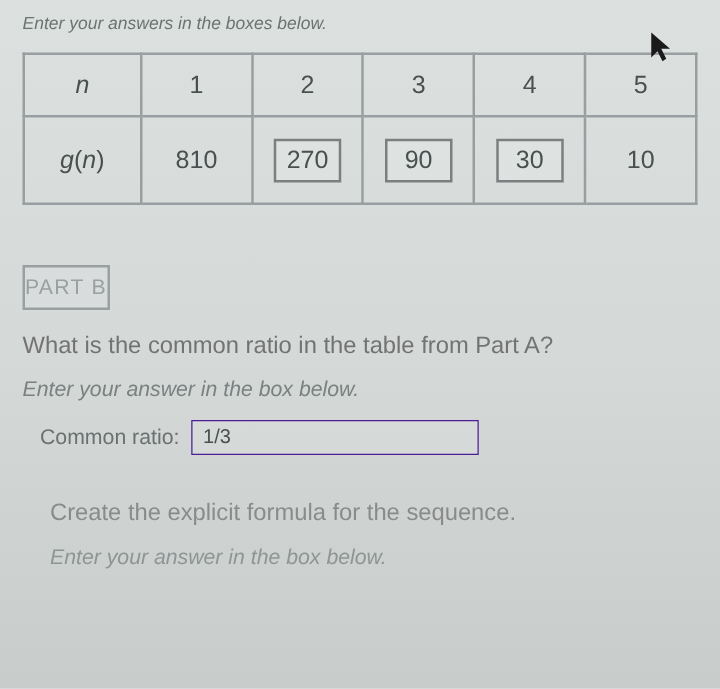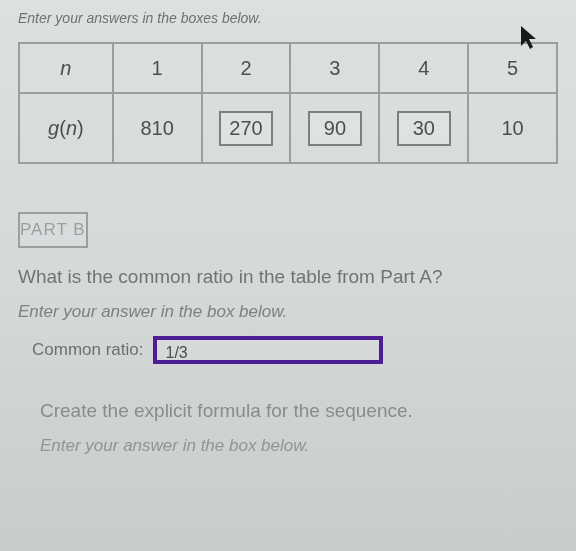--- a/index.html
+++ b/index.html
@@ -76,21 +76,21 @@
       color: #6b7070;
       margin-left: 14px;
       margin-bottom: 36px;
       display: flex;
       align-items: center;
       gap: 10px;
     }
     .ratio-input {
       display: inline-block;
       width: 230px;
-      border: 4px solid #4c1d95;
+      border: 1px solid #4c1d95;
       padding: 4px 8px;
       font-size: 16px;
       color: #4a4f50;
       height: 28px;
       background: rgba(255,255,255,0.1);
       text-align: left;
     }
     .part-c-wrap { padding-left: 22px; opacity:0.75; }
     .cursor {
       position: absolute;

